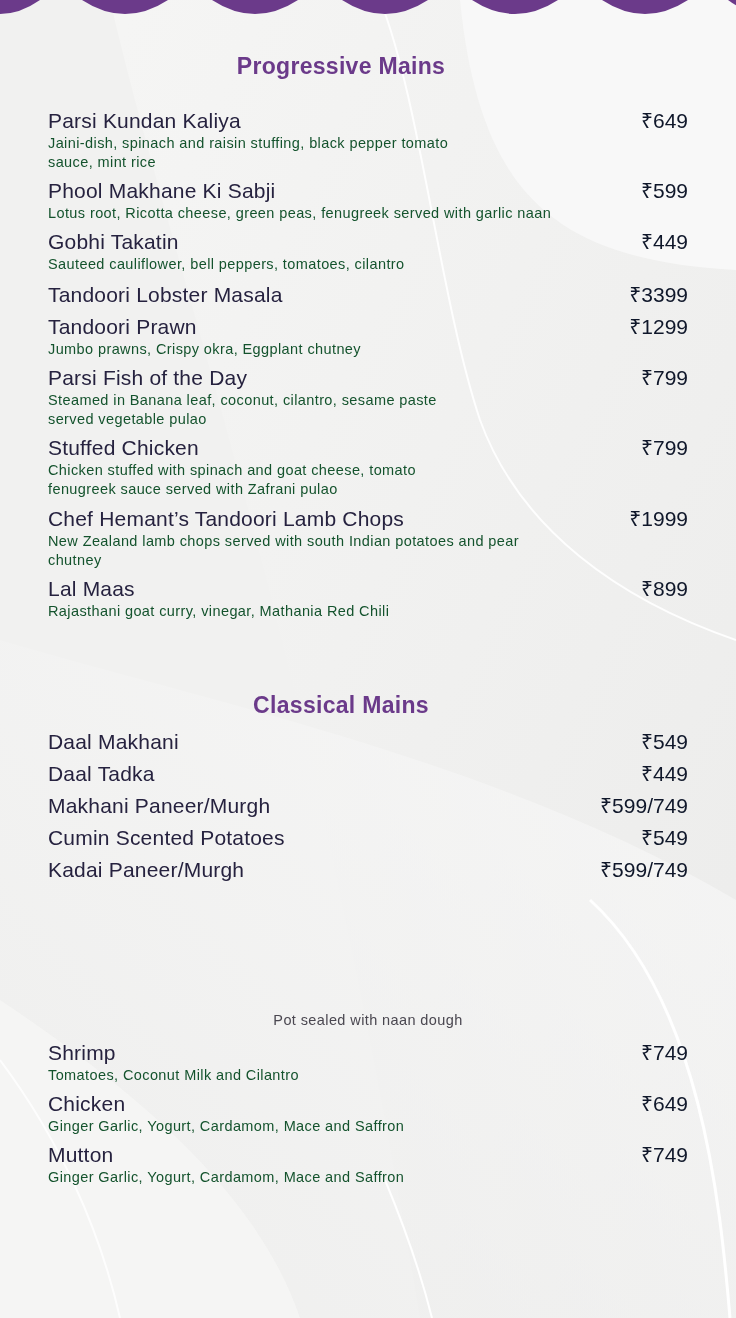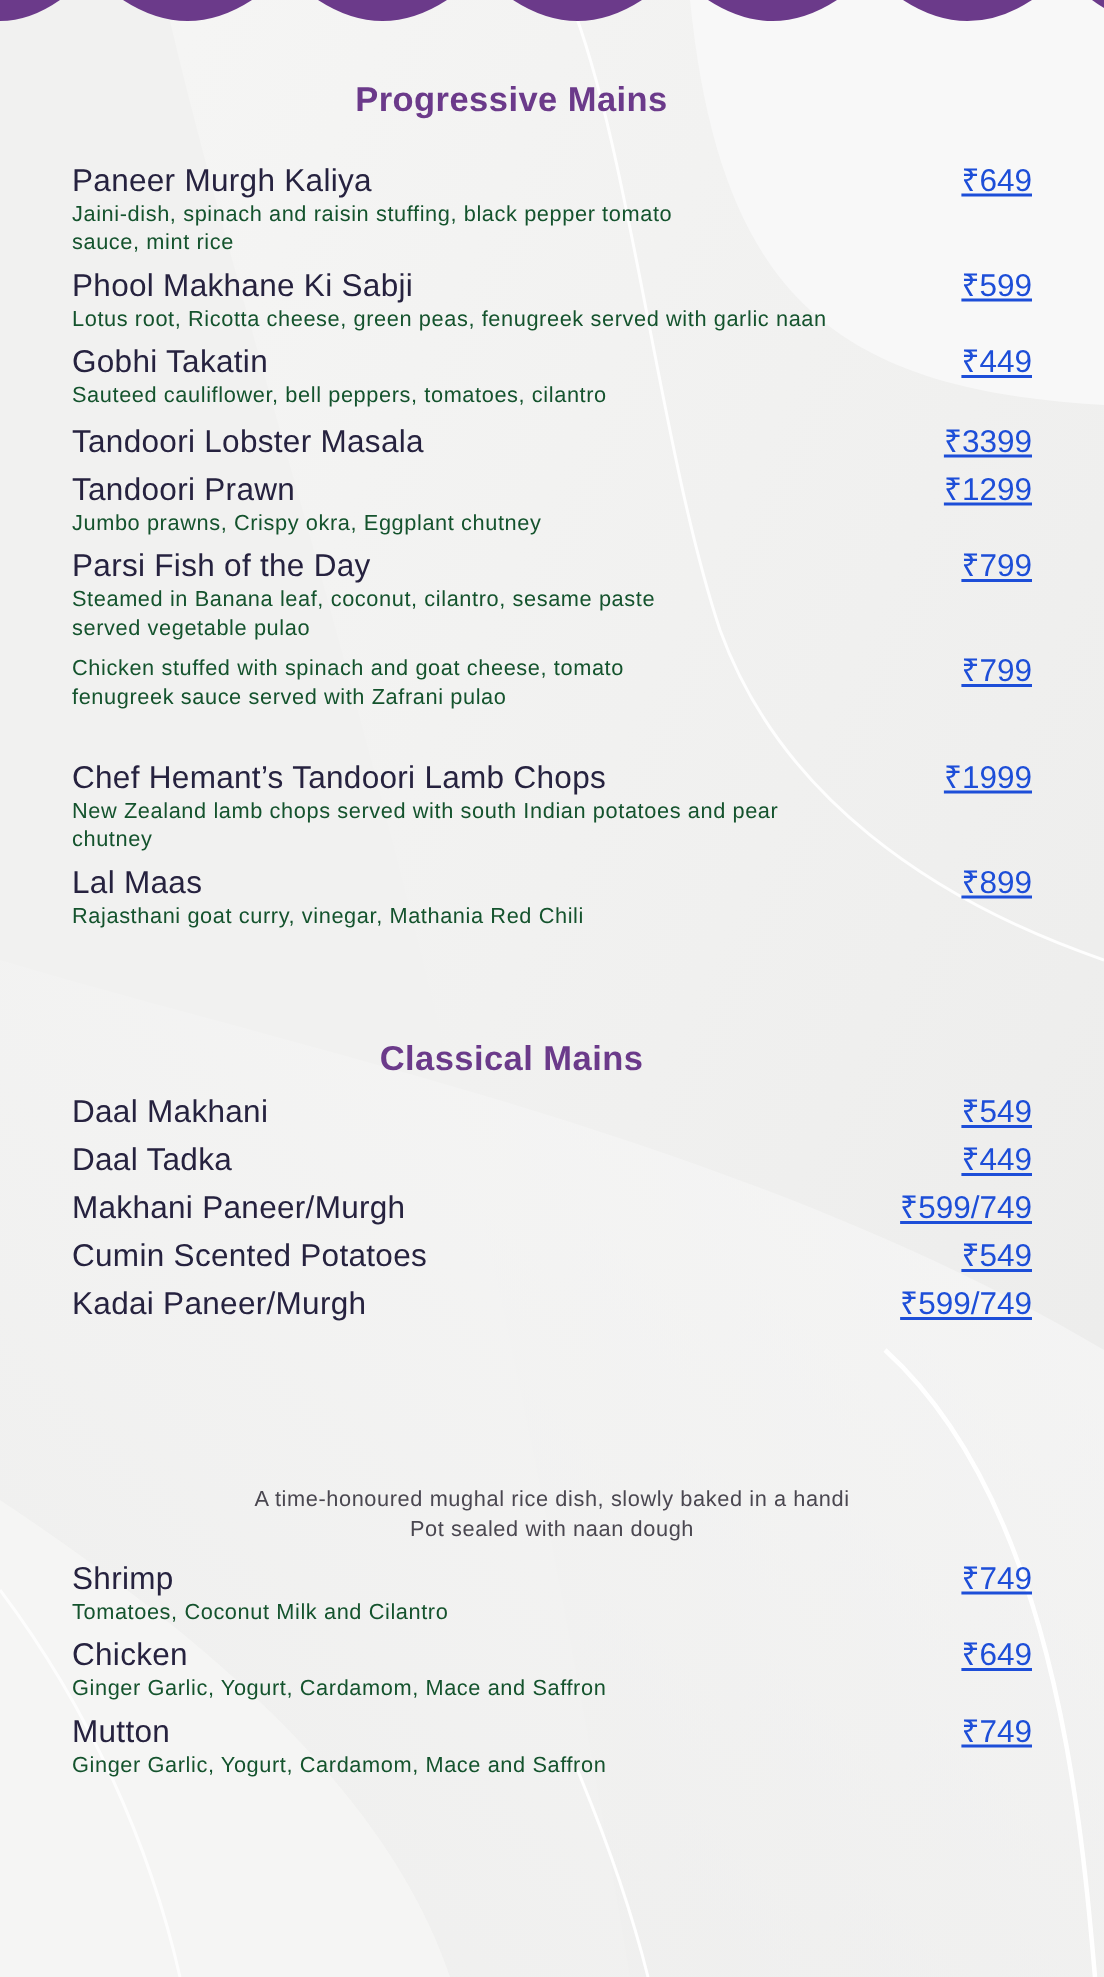--- a/index.html
+++ b/index.html
@@ -11,21 +11,21 @@
   .bg { position: absolute; inset: 0; z-index: 0; }
   .scallops { position: absolute; top: 0; left: 0; width: 736px; height: 16px; z-index: 1; }
   .content { position: absolute; inset: 0; z-index: 2; }
   .section-title {
     position: absolute; left: 0; width: 682px; text-align: center;
     color: #6b3a8a; font-weight: bold; font-size: 23px; letter-spacing: 0.3px;
   }
   .item { position: absolute; left: 48px; width: 640px; }
   .item-name { font-size: 21px; color: #26223f; line-height: 24px; letter-spacing: 0.2px; white-space: nowrap; }
   .item-desc { font-size: 14.5px; color: #14532d; line-height: 19px; letter-spacing: 0.4px; margin-top: 1px; }
-  .item-price { position: absolute; right: 0; top: 0; font-size: 21px; color: #1d4ed8; line-height: 24px; text-decoration: underline; }
+  .item-price { position: absolute; right: 0; top: 0; font-size: 21px; color: #0f172a; line-height: 24px; }
   .intro { position: absolute; left: 0; width: 736px; text-align: center; font-size: 14.5px; color: #4a4750; line-height: 20px; letter-spacing: 0.4px; }
 </style>
 </head>
 <body>
 
 <svg class="bg" width="736" height="1318" viewBox="0 0 736 1318">
   <defs>
     <linearGradient id="g1" x1="0" y1="0" x2="1" y2="1">
       <stop offset="0" stop-color="#f7f7f6"></stop>
         <stop offset="1" stop-color="#e9e9e8"></stop>
@@ -56,21 +56,21 @@
     <path d="M602 0 Q 645 28 688 0 Z"></path>
     <path d="M728 0 Q 760 24 790 0 Z"></path>
   </g>
 </svg>
 
 <div class="content">
 
   <div class="section-title" style="top:53px;">Progressive Mains</div>
 
   <div class="item" style="top:109px;">
-    <div class="item-name">Paneer Murgh Kaliya</div>
+    <div class="item-name">Parsi Kundan Kaliya</div>
     <div class="item-desc" style="width:410px;">Jaini-dish, spinach and raisin stuffing, black pepper tomato sauce, mint rice</div>
     <div class="item-price">₹649</div>
   </div>
 
   <div class="item" style="top:179px;">
     <div class="item-name">Phool Makhane Ki Sabji</div>
     <div class="item-desc" style="white-space:nowrap;">Lotus root, Ricotta cheese, green peas, fenugreek served with garlic naan</div>
     <div class="item-price">₹599</div>
   </div>
 
@@ -91,20 +91,21 @@
     <div class="item-price">₹1299</div>
   </div>
 
   <div class="item" style="top:366px;">
     <div class="item-name">Parsi Fish of the Day</div>
     <div class="item-desc" style="width:400px;">Steamed in Banana leaf, coconut, cilantro, sesame paste served vegetable pulao</div>
     <div class="item-price">₹799</div>
   </div>
 
   <div class="item" style="top:436px;">
+    <div class="item-name">Stuffed Chicken</div>
     <div class="item-desc" style="width:430px;">Chicken stuffed with spinach and goat cheese, tomato fenugreek sauce served with Zafrani pulao</div>
     <div class="item-price">₹799</div>
   </div>
 
   <div class="item" style="top:507px;">
     <div class="item-name">Chef Hemant’s Tandoori Lamb Chops</div>
     <div class="item-desc" style="width:475px;">New Zealand lamb chops served with south Indian potatoes and pear chutney</div>
     <div class="item-price">₹1999</div>
   </div>
 
@@ -131,21 +132,20 @@
   <div class="item" style="top:826px;">
     <div class="item-name">Cumin Scented Potatoes</div>
     <div class="item-price">₹549</div>
   </div>
   <div class="item" style="top:858px;">
     <div class="item-name">Kadai Paneer/Murgh</div>
     <div class="item-price">₹599/749</div>
   </div>
 
 
-  <div class="intro" style="top:990px;">A time-honoured mughal rice dish, slowly baked in a handi</div>
   <div class="intro" style="top:1010px;">Pot sealed with naan dough</div>
 
   <div class="item" style="top:1041px;">
     <div class="item-name">Shrimp</div>
     <div class="item-desc">Tomatoes, Coconut Milk and Cilantro</div>
     <div class="item-price">₹749</div>
   </div>
   <div class="item" style="top:1092px;">
     <div class="item-name">Chicken</div>
     <div class="item-desc">Ginger Garlic, Yogurt, Cardamom, Mace and Saffron</div>

